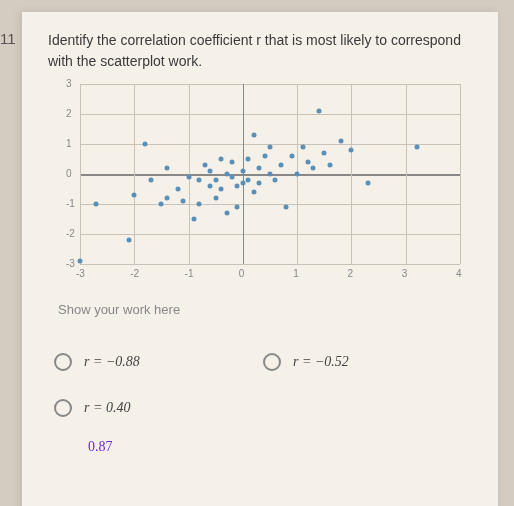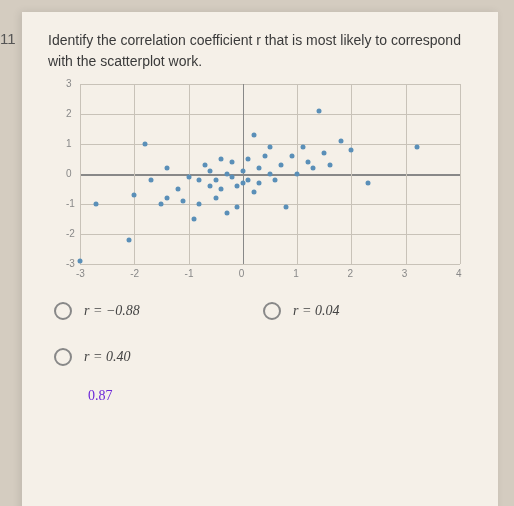--- a/index.html
+++ b/index.html
@@ -189,29 +189,30 @@
       <div class="x-tick" style="left: 18px; top: 184px;">-3</div>
       <div class="x-tick" style="left: 72.2857px; top: 184px;">-2</div>
       <div class="x-tick" style="left: 126.571px; top: 184px;">-1</div>
       <div class="x-tick" style="left: 180.857px; top: 184px;">0</div>
       <div class="x-tick" style="left: 235.143px; top: 184px;">1</div>
       <div class="x-tick" style="left: 289.429px; top: 184px;">2</div>
       <div class="x-tick" style="left: 343.714px; top: 184px;">3</div>
       <div class="x-tick" style="left: 398px; top: 184px;">4</div>
     </div>
 
+  <div class="show-work">Show your work here</div>
 
   <div class="options">
     <div class="option">
       <span class="radio"></span>
       <span class="eq">r = −0.88</span>
     </div>
     <div class="option">
       <span class="radio"></span>
-      <span class="eq">r = 0.04</span>
+      <span class="eq">r = −0.52</span>
     </div>
     <div class="option">
       <span class="radio"></span>
       <span class="eq">r = 0.40</span>
     </div>
   </div>
 
   <div class="partial">0.87</div>
 </div>
 

